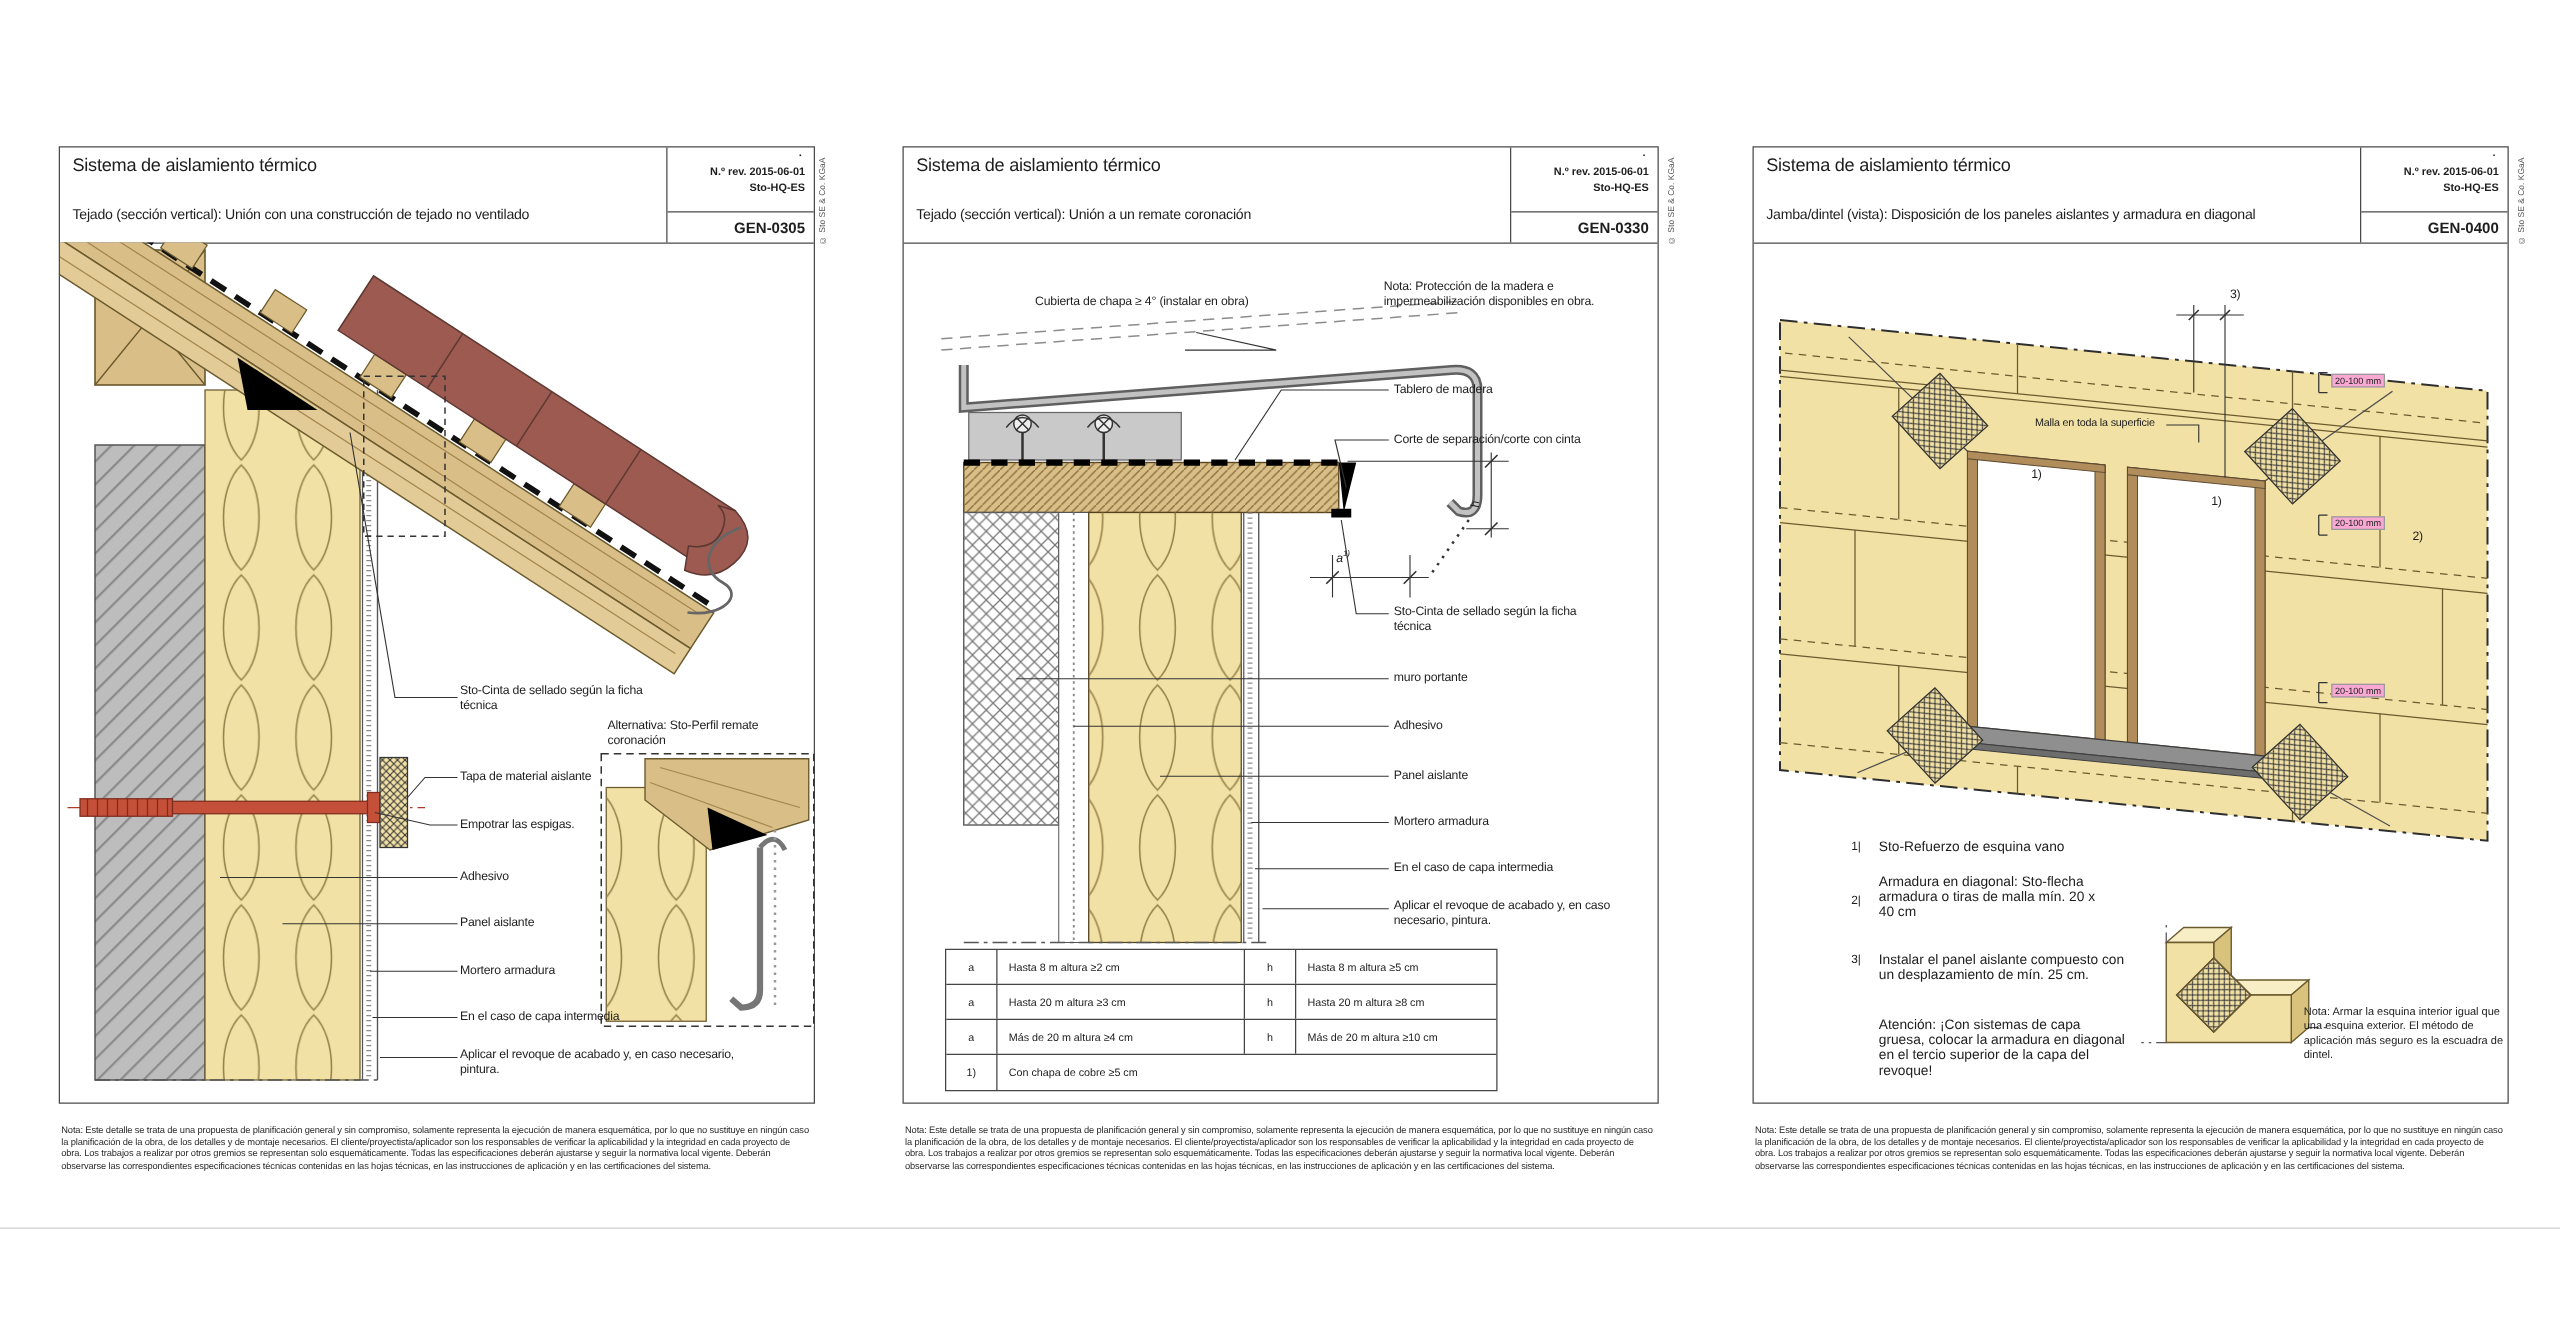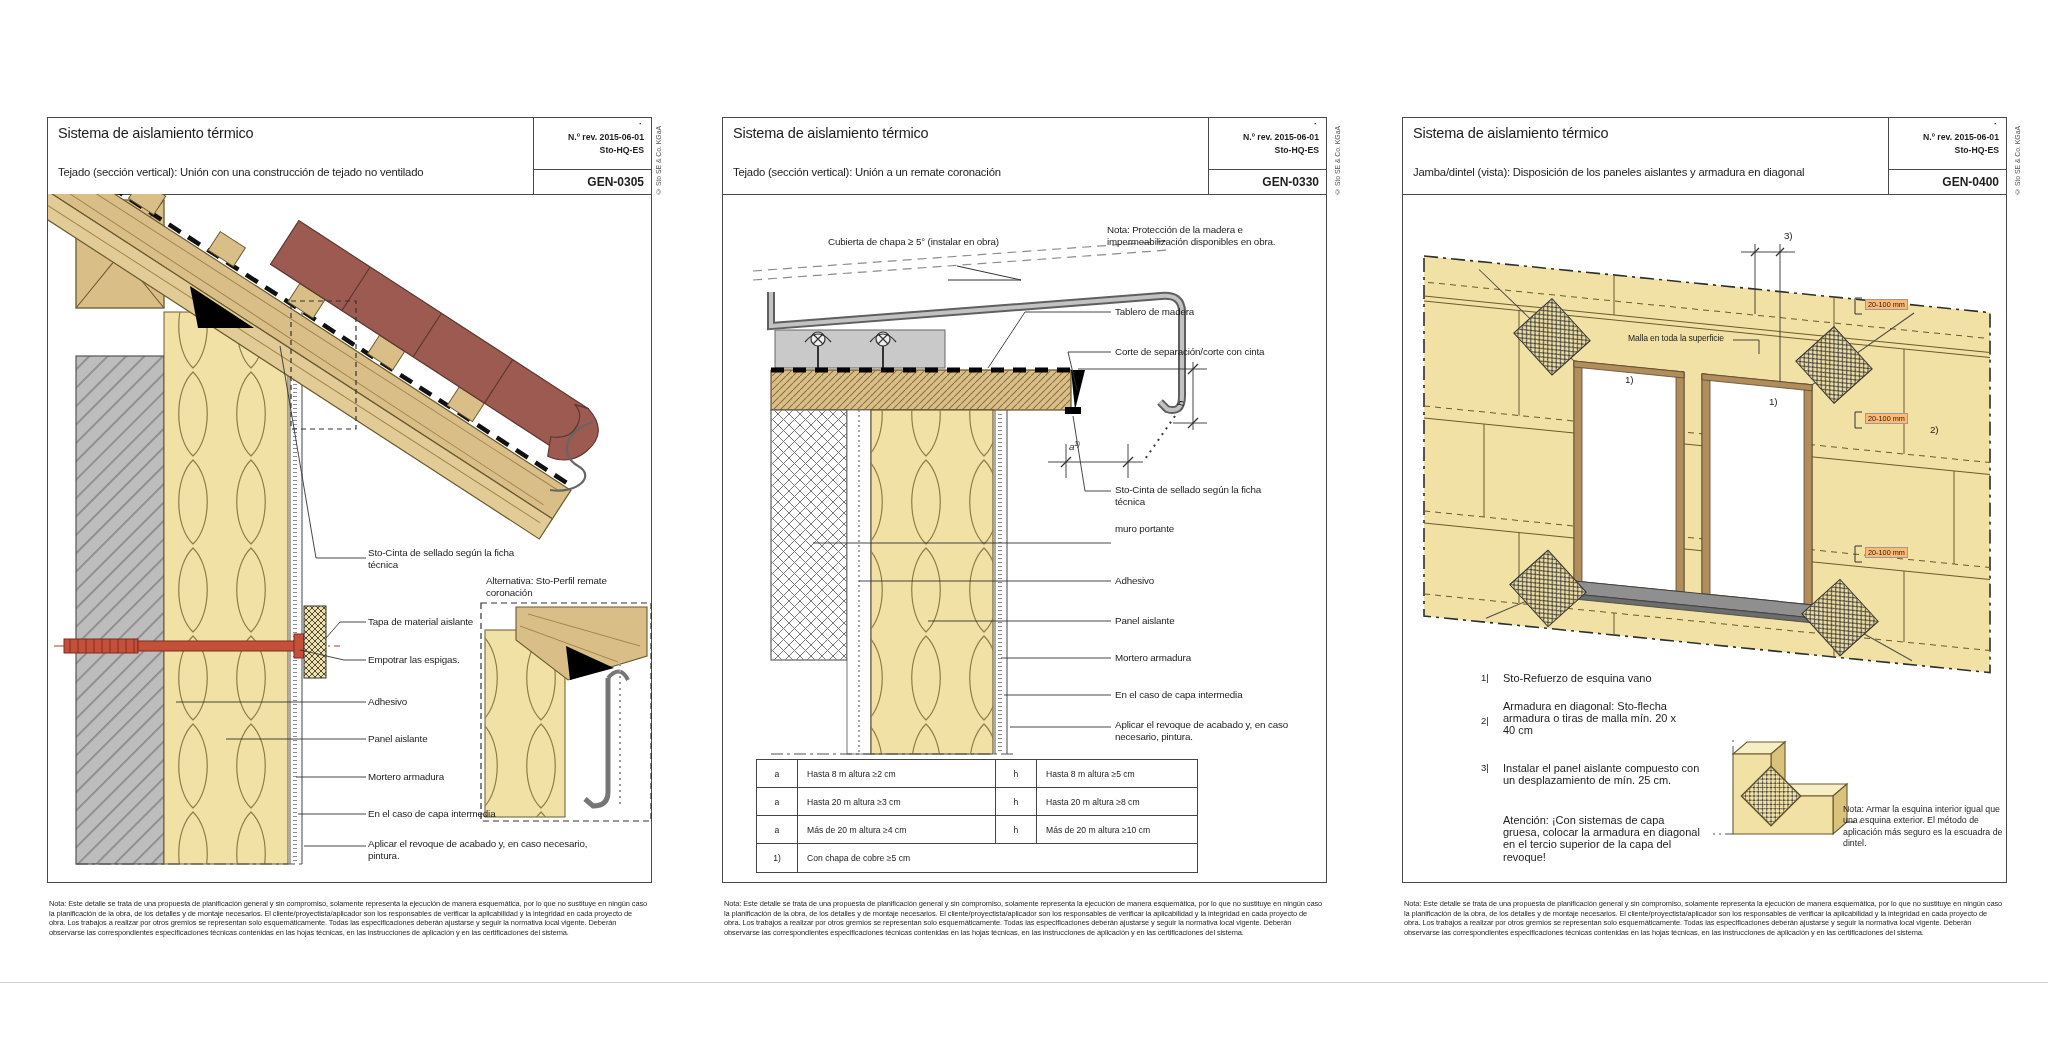--- a/index.html
+++ b/index.html
@@ -14,21 +14,21 @@
   .info .rev{position:absolute;top:13px;right:7px;text-align:right;font-size:8.7px;font-weight:bold;line-height:12.5px;white-space:nowrap;}
   .info .code{position:absolute;bottom:0;left:0;right:0;height:25px;border-top:1.4px solid #4a4a4a;box-sizing:border-box;font-size:12px;font-weight:bold;text-align:right;padding:5px 7px 0 0;}
   .draw{position:absolute;top:76px;left:0;width:605px;height:690px;}
   .draw svg.art{position:absolute;left:0;top:0;}
   .lbl{position:absolute;font-size:9.8px;line-height:11.6px;color:#1d1d1d;white-space:nowrap;letter-spacing:-0.15px;}
   .wrap{white-space:normal;}
   .note{position:absolute;top:782px;left:2px;width:600px;font-size:7.45px;line-height:9.7px;color:#2a2a2a;letter-spacing:-0.1px;}
   .copyright{position:absolute;top:119px;height:76px;font-size:6.8px;color:#555;writing-mode:vertical-rl;transform:rotate(180deg);white-space:nowrap;}
   .pageline{position:absolute;left:0;top:982px;width:2048px;border-top:1.2px solid #cfcfcf;}
   .dimh{transform:rotate(-90deg);transform-origin:left top;}
-  .edge-dim{position:absolute;font-size:7.3px;background:#fdba74;border:0.6px solid #9a9a9a;padding:0 2px;line-height:9px;color:#222;}
+  .edge-dim{position:absolute;font-size:7.3px;background:#f9a8d4;border:0.6px solid #9a9a9a;padding:0 2px;line-height:9px;color:#222;}
   
   .t2{position:absolute;left:33px;top:565px;width:442px;border:1.1px solid #444;box-sizing:border-box;font-size:8.6px;}
   .t2 .tr{display:flex;height:28px;border-bottom:1.1px solid #444;box-sizing:border-box;align-items:center;}
   .t2 .tr:last-child{border-bottom:none;}
   .t2 .c1{width:40px;text-align:center;border-right:1.1px solid #444;align-self:stretch;display:flex;align-items:center;justify-content:center;}
   .t2 .c2{width:198px;padding-left:9px;border-right:1.1px solid #444;align-self:stretch;display:flex;align-items:center;box-sizing:border-box;}
   .t2 .c2.noborder{border-right:none;}
   .t2 .c3{width:40px;text-align:center;border-right:1.1px solid #444;align-self:stretch;display:flex;align-items:center;justify-content:center;}
   .t2 .c4{flex:1;padding-left:9px;display:flex;align-items:center;}
   .legend-num{position:absolute;font-size:9.5px;color:#1d1d1d;}
@@ -271,26 +271,26 @@
           <polyline points="388,297 362,297 350,222"></polyline>
           <polyline points="388,349 90,349"></polyline>
           <polyline points="388,387 136,387"></polyline>
           <polyline points="388,427 205,427"></polyline>
           <polyline points="388,464 278,464"></polyline>
           <polyline points="388,501 281,501"></polyline>
           <polyline points="388,533 287,533"></polyline>
         </g>
       </svg>
 
-      <div class="lbl" style="left:105px;top:42px">Cubierta de chapa ≥ 5° (instalar en obra)</div>
+      <div class="lbl" style="left:105px;top:42px">Cubierta de chapa ≥ 4° (instalar en obra)</div>
       <div class="lbl wrap" style="left:384px;top:30px;width:205px">Nota: Protección de la madera e impermeabilización disponibles en obra.</div>
       <div class="lbl" style="left:392px;top:112px">Tablero de madera</div>
       <div class="lbl" style="left:392px;top:152px">Corte de separación/corte con cinta</div>
       <div class="lbl wrap" style="left:392px;top:290px;width:172px">Sto-Cinta de sellado según la ficha técnica</div>
-      <div class="lbl" style="left:392px;top:329px">muro portante</div>
+      <div class="lbl" style="left:392px;top:343px">muro portante</div>
       <div class="lbl" style="left:392px;top:381px">Adhesivo</div>
       <div class="lbl" style="left:392px;top:421px">Panel aislante</div>
       <div class="lbl" style="left:392px;top:458px">Mortero armadura</div>
       <div class="lbl" style="left:392px;top:495px">En el caso de capa intermedia</div>
       <div class="lbl wrap" style="left:392px;top:525px;width:212px">Aplicar el revoque de acabado y, en caso necesario, pintura.</div>
       <div class="lbl dimh" style="left:452px;top:212px;font-style:italic">h</div>
       <div class="lbl" style="left:346px;top:244px;font-style:italic"><span>a</span><sup style="font-size:6.5px">1)</sup></div>
 
       <div class="t2">
         <div class="tr">

